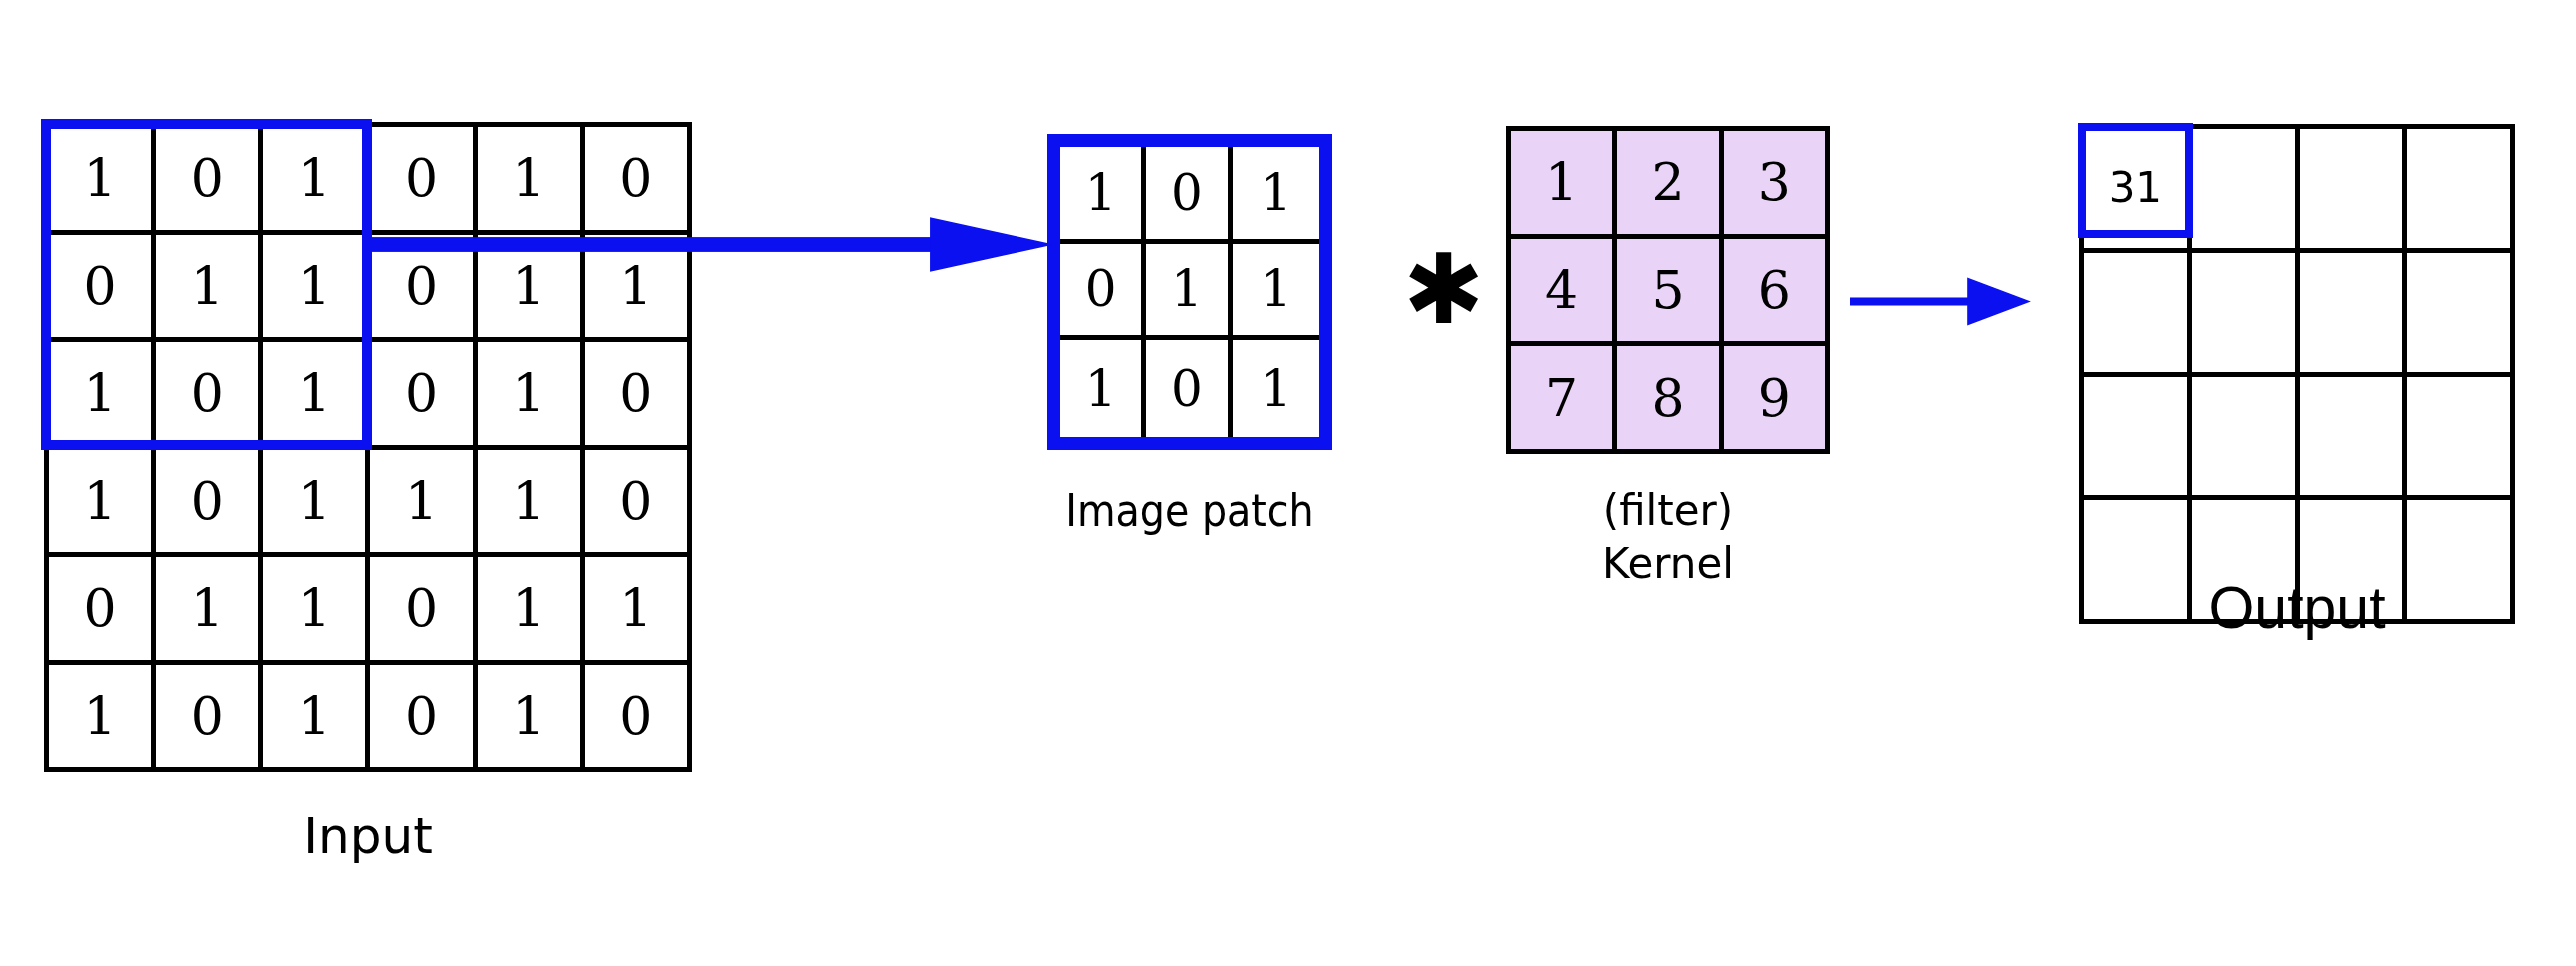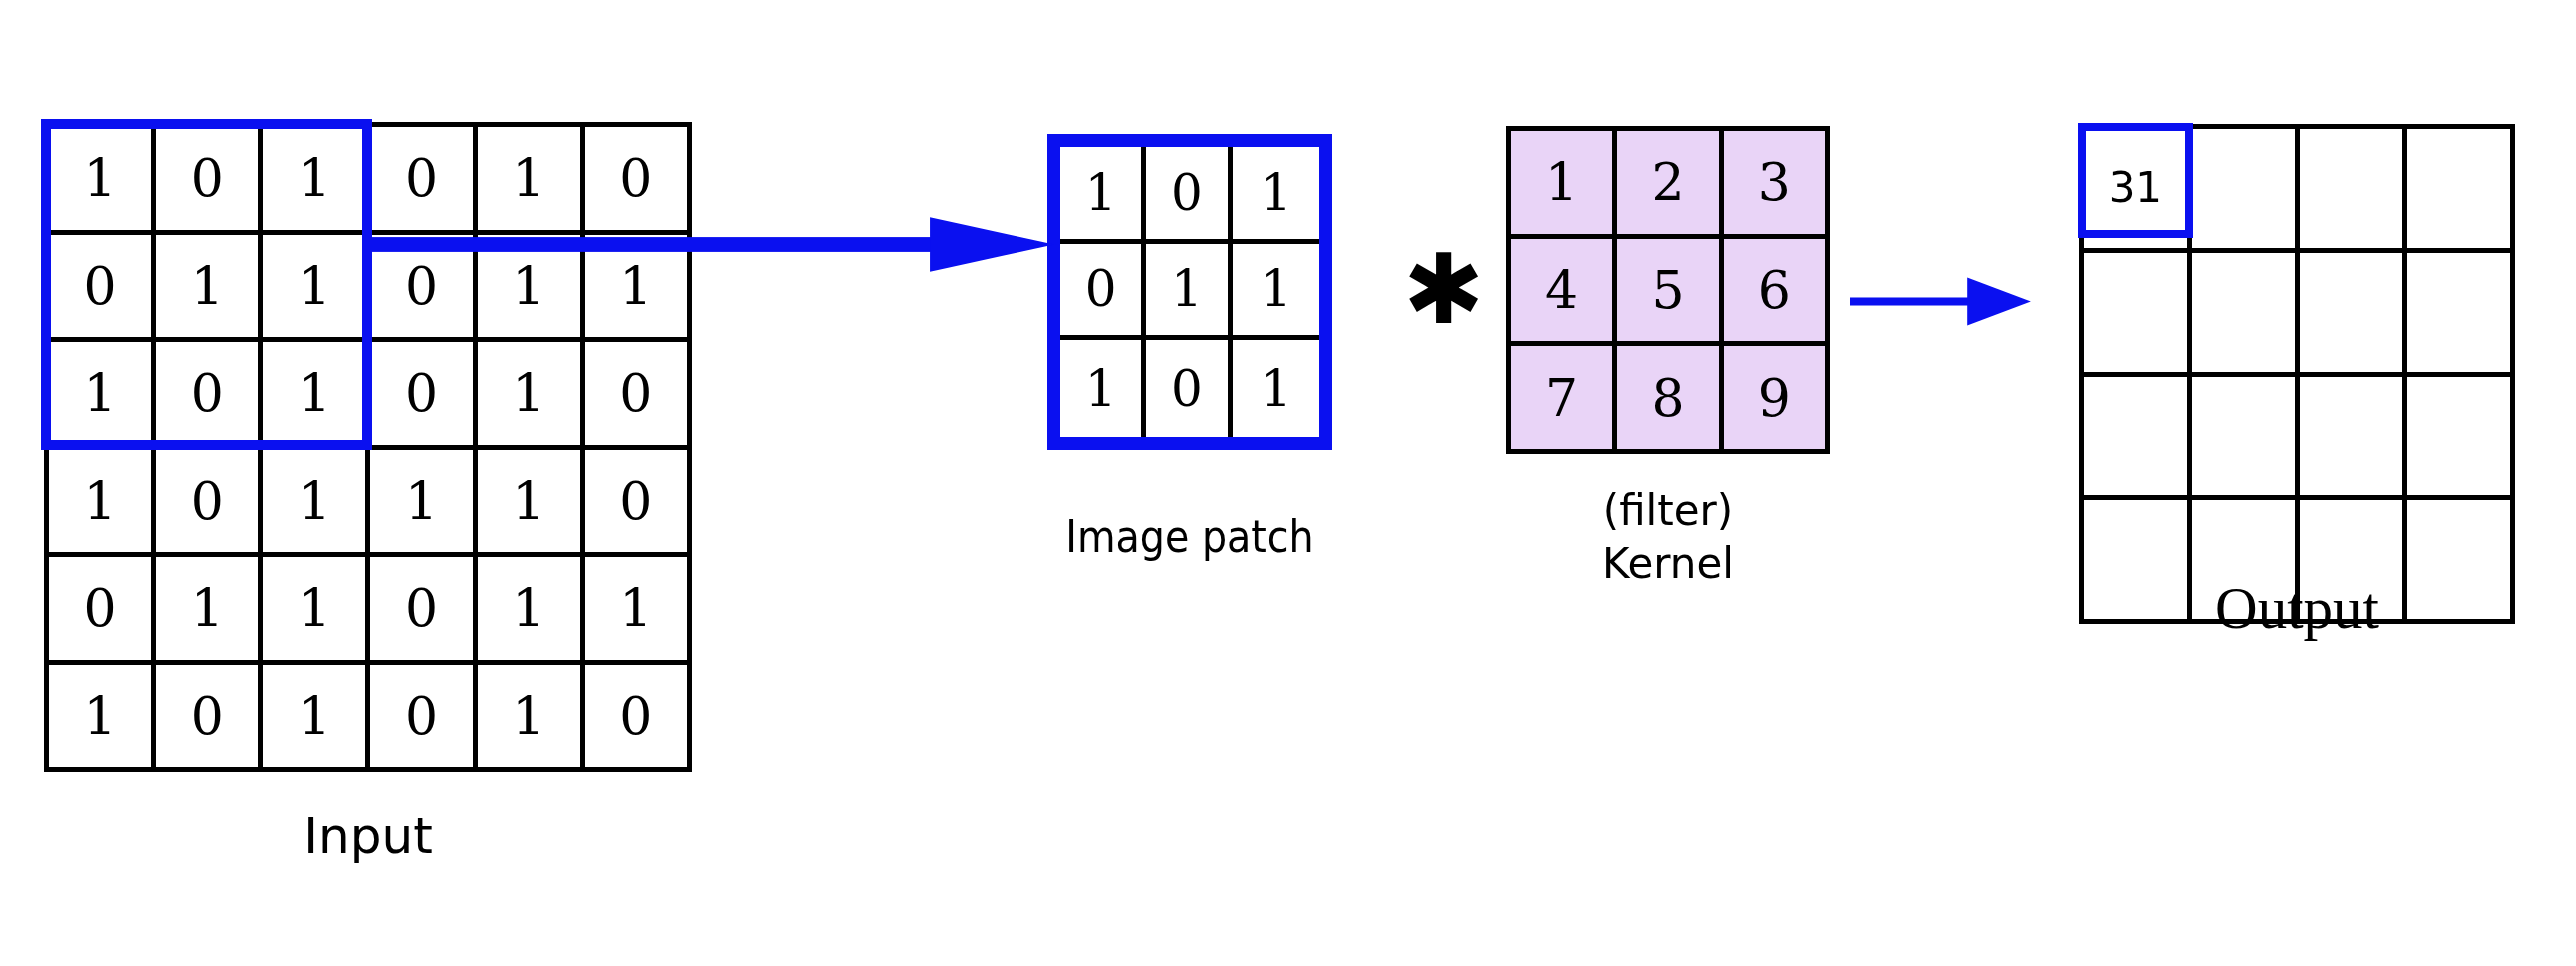--- a/index.html
+++ b/index.html
@@ -197,35 +197,34 @@
     line-height: 68px;
   }
   #label-patch {
     left: 877px;
     top: 484px;
     width: 625px;
     font-family: "DejaVu Sans Condensed", "DejaVu Sans", sans-serif;
     font-stretch: condensed;
     font-size: 44px;
     line-height: 53px;
-    margin-top: 26px;
   }
   #label-kernel {
     left: 1509px;
     top: 484px;
     width: 318px;
     font-family: "DejaVu Sans", sans-serif;
     font-size: 42px;
     line-height: 53px;
   }
   #label-output {
     left: 2079px;
     top: 575px;
     width: 436px;
-    font-family: Liberation Serif, serif;
+    font-family: Liberation Sans, sans-serif;
     font-size: 59px;
     line-height: 67px;
   }
   .label-line { display: block; }
 </style>
 </head>
 <body>
 
 <div class="stage">
 

